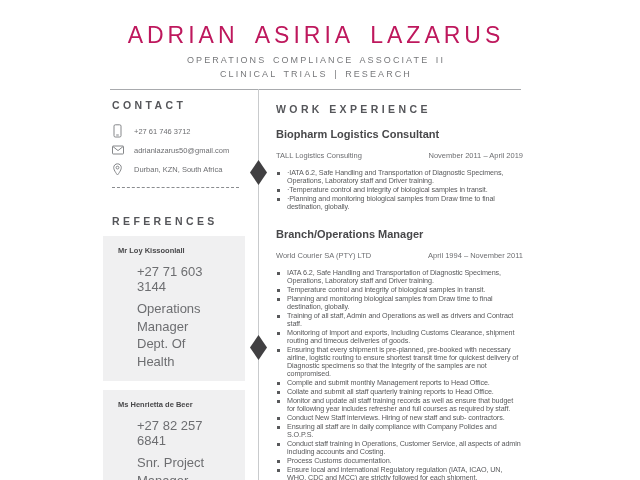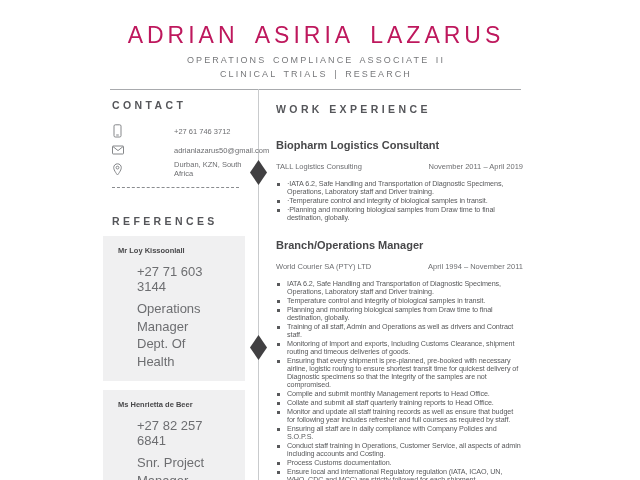--- a/index.html
+++ b/index.html
@@ -36,37 +36,37 @@
   
   .sec-heading {
     font-size: 10.5px; font-weight: 700; letter-spacing: 3.4px;
     color: #55565a; line-height: 12px;
   }
 
   
   .left-col { position: absolute; left: 103px; top: 99px; width: 142px; }
   .left-col .sec-heading { padding-left: 9px; }
   .contact-list { margin: 13px 0 0 9px; }
-  .contact-row { display: flex; align-items: center; height: 14px; margin-bottom: 5px; gap: 40px; }
+  .contact-row { display: flex; align-items: center; height: 14px; margin-bottom: 5px; }
   .contact-icon { flex: none; width: 12px; margin-right: 10px; display: flex; align-items: center; }
   .contact-icon svg { stroke: #85878a; fill: none; stroke-width: 1; }
   .contact-text { font-size: 7.5px; color: #6d6e71; }
 
   .dashed-sep { border-top: 1px dashed #8a8c8f; margin: 11px 0 0 9px; width: 127px; }
   .refs-heading { margin-top: 27px; }
 
   .ref-card { background: #f0f0f1; margin-top: 9px; padding: 10px 22px 11px 15px; }
   .ref-name { font-size: 7.5px; font-weight: 700; color: #48484a; }
   .ref-details { margin: 9px 0 0 19px; font-size: 13px; color: #6d6e71; }
   .ref-phone { margin-bottom: 6px; }
   .ref-role { line-height: 1.35; }
 
   
   .right-col { position: absolute; left: 276px; top: 103px; width: 247px; }
-  .job { margin-top: 24px; }
+  .job { margin-top: 13px; }
   .job2 { margin-top: 17px; }
   .job-title { font-size: 11px; font-weight: 700; color: #48484a; line-height: 13px; }
   .job-meta {
     display: flex; justify-content: space-between; align-items: baseline;
     margin-top: 10px; font-size: 7.5px; color: #6d6e71;
   }
   .bullets { list-style: none; margin: 9px 0 0 0; padding: 0; }
   .bullets li {
     position: relative; padding-left: 11px; margin-bottom: 1px;
     font-size: 7.2px; line-height: 8px; letter-spacing: -0.1px; color: #58595b;
@@ -185,20 +185,21 @@
       <ul class="bullets">
         <li>IATA 6.2, Safe Handling and Transportation of Diagnostic Specimens, Operations, Laboratory staff and Driver training.</li>
         <li>Temperature control and integrity of biological samples in transit.</li>
         <li>Planning and monitoring biological samples from Draw time to final destination, globally.</li>
         <li>Training of all staff, Admin and Operations as well as drivers and Contract staff.</li>
         <li>Monitoring of Import and exports, Including Customs Clearance, shipment routing and timeous deliveries of goods.</li>
         <li>Ensuring that every shipment is pre-planned, pre-booked with necessary airline, logistic routing to ensure shortest transit time for quickest delivery of Diagnostic specimens so that the Integrity of the samples are not compromised.</li>
         <li>Compile and submit monthly Management reports to Head Office.</li>
         <li>Collate and submit all staff quarterly training reports to Head Office.</li>
         <li>Monitor and update all staff training records as well as ensure that budget for following year includes refresher and full courses as required by staff.</li>
+        <li>Conduct New Staff interviews. Hiring of new staff and sub- contractors.</li>
         <li>Ensuring all staff are in daily compliance with Company Policies and S.O.P.S.</li>
         <li>Conduct staff training in Operations, Customer Service, all aspects of admin including accounts and Costing.</li>
         <li>Process Customs documentation.</li>
         <li>Ensure local and international Regulatory regulation (IATA, ICAO, UN, WHO, CDC and MCC) are strictly followed for each shipment.</li>
 
       </ul>
     </section>
   </div>
 
 </div>

